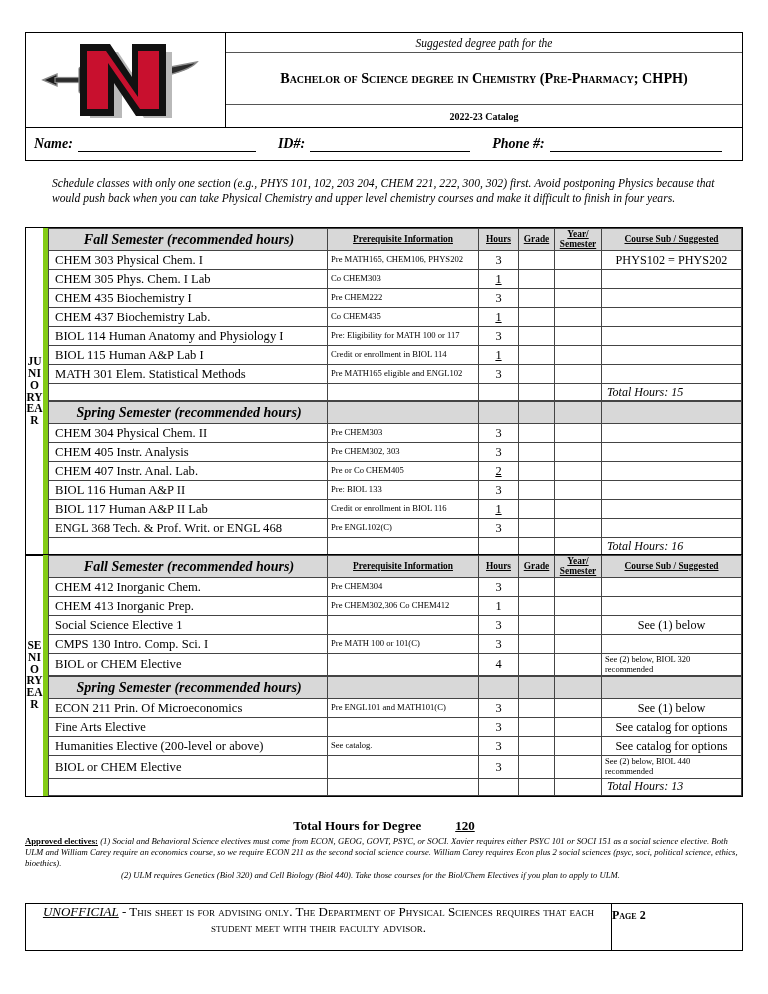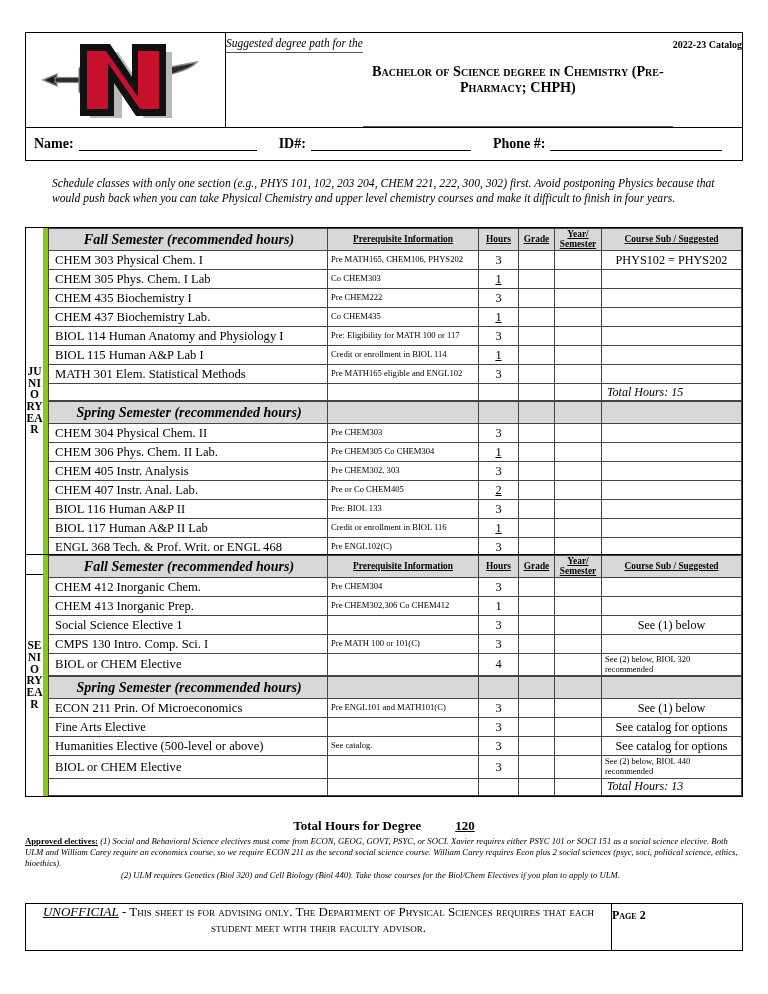--- a/index.html
+++ b/index.html
@@ -35,21 +35,21 @@
     border-right: 1.5px solid #000;
     box-sizing: border-box;
     display: flex;
     align-items: center;
     justify-content: center;
     overflow: hidden;
   }
   .title-cell {
     flex: 1;
     display: flex;
-    flex-direction: row;
+    flex-direction: column;
     box-sizing: border-box;
   }
   .title-sub {
     height: 20px;
     border-bottom: 1px solid #555;
     display: flex;
     align-items: center;
     justify-content: center;
     font-style: italic;
     font-size: 11.5px;
@@ -86,21 +86,21 @@
     width: 718px; height: 33px;
     border: 1.5px solid #000;
     border-top: none;
     box-sizing: border-box;
     display: flex;
     align-items: center;
     padding-left: 8px;
     font-weight: bold;
     font-size: 14px;
   }
-  .id-field { display: flex; align-items: center; }
+  .id-field { display: flex; align-items: flex-end; font-style: italic; }
   .id-label { white-space: nowrap; }
   .id-rule {
     border-bottom: 1.4px solid #000;
     margin-left: 5px;
     height: 13px;
   }
   .rule-name  { width: 178px; }
   .rule-id    { width: 160px; }
   .rule-phone { width: 172px; }
   .gap-a { width: 22px; }
@@ -463,28 +463,20 @@
             </tr>
             <tr class="course-row">
               <td class="cell-course">CHEM 304 Physical Chem. II</td>
               <td class="cell-prereq">Pre CHEM303</td>
               <td class="cell-hours">3</td>
               <td class="cell-grade"></td>
               <td class="cell-yrsem"></td>
               <td class="cell-sub"></td>
             </tr>
             <tr class="course-row">
-              <td class="cell-course">CHEM 306 Phys. Chem. II Lab.</td>
-              <td class="cell-prereq">Pre CHEM305 Co CHEM304</td>
-              <td class="cell-hours"><u>1</u></td>
-              <td class="cell-grade"></td>
-              <td class="cell-yrsem"></td>
-              <td class="cell-sub"></td>
-            </tr>
-            <tr class="course-row">
               <td class="cell-course">CHEM 405 Instr. Analysis</td>
               <td class="cell-prereq">Pre CHEM302, 303</td>
               <td class="cell-hours">3</td>
               <td class="cell-grade"></td>
               <td class="cell-yrsem"></td>
               <td class="cell-sub"></td>
             </tr>
             <tr class="course-row">
               <td class="cell-course">CHEM 407 Instr. Anal. Lab.</td>
               <td class="cell-prereq">Pre or Co CHEM405</td>
@@ -623,21 +615,21 @@
             </tr>
             <tr class="course-row">
               <td class="cell-course">Fine Arts Elective</td>
               <td class="cell-prereq"></td>
               <td class="cell-hours">3</td>
               <td class="cell-grade"></td>
               <td class="cell-yrsem"></td>
               <td class="cell-sub">See catalog for options</td>
             </tr>
             <tr class="course-row">
-              <td class="cell-course">Humanities Elective (500-level or above)</td>
+              <td class="cell-course">Humanities Elective (200-level or above)</td>
               <td class="cell-prereq">See catalog.</td>
               <td class="cell-hours">3</td>
               <td class="cell-grade"></td>
               <td class="cell-yrsem"></td>
               <td class="cell-sub">See catalog for options</td>
             </tr>
             <tr class="course-row">
               <td class="cell-course">BIOL or CHEM Elective</td>
               <td class="cell-prereq"></td>
               <td class="cell-hours">3</td>

